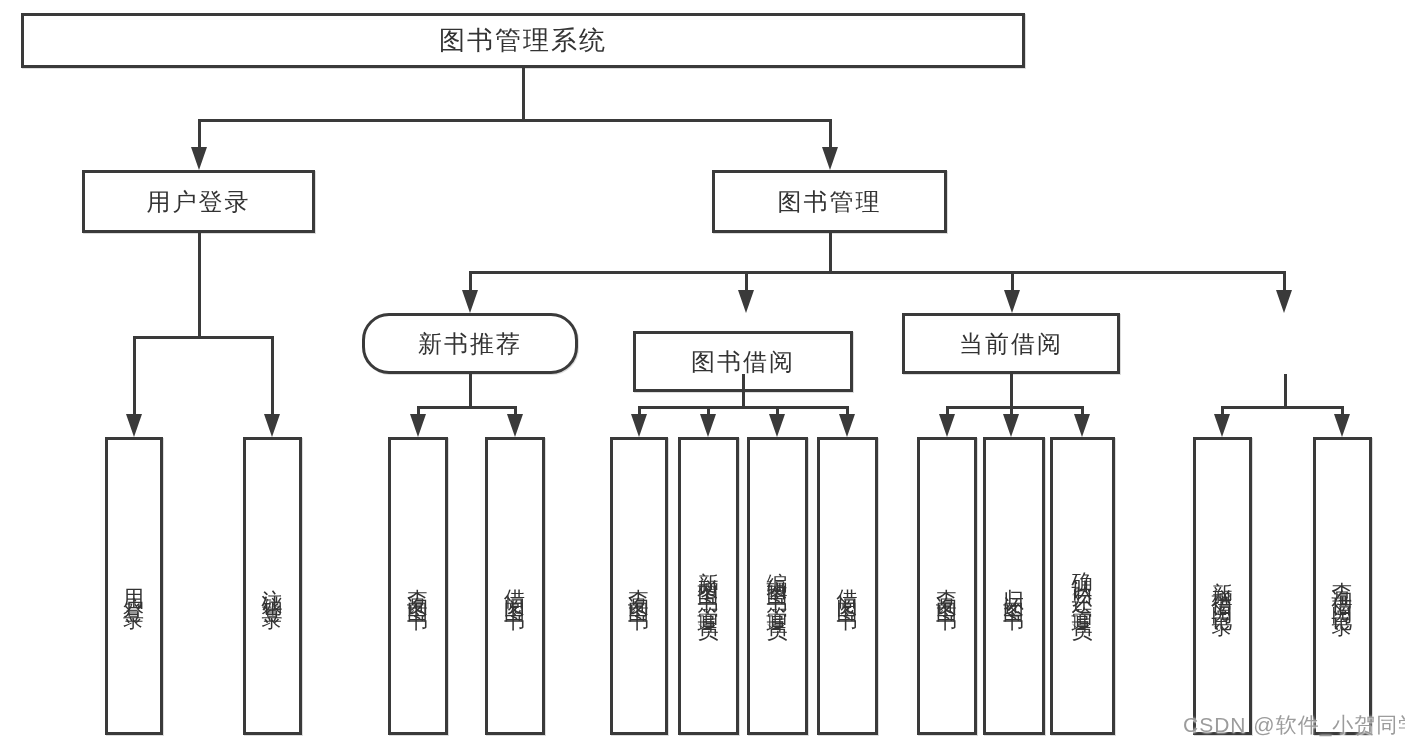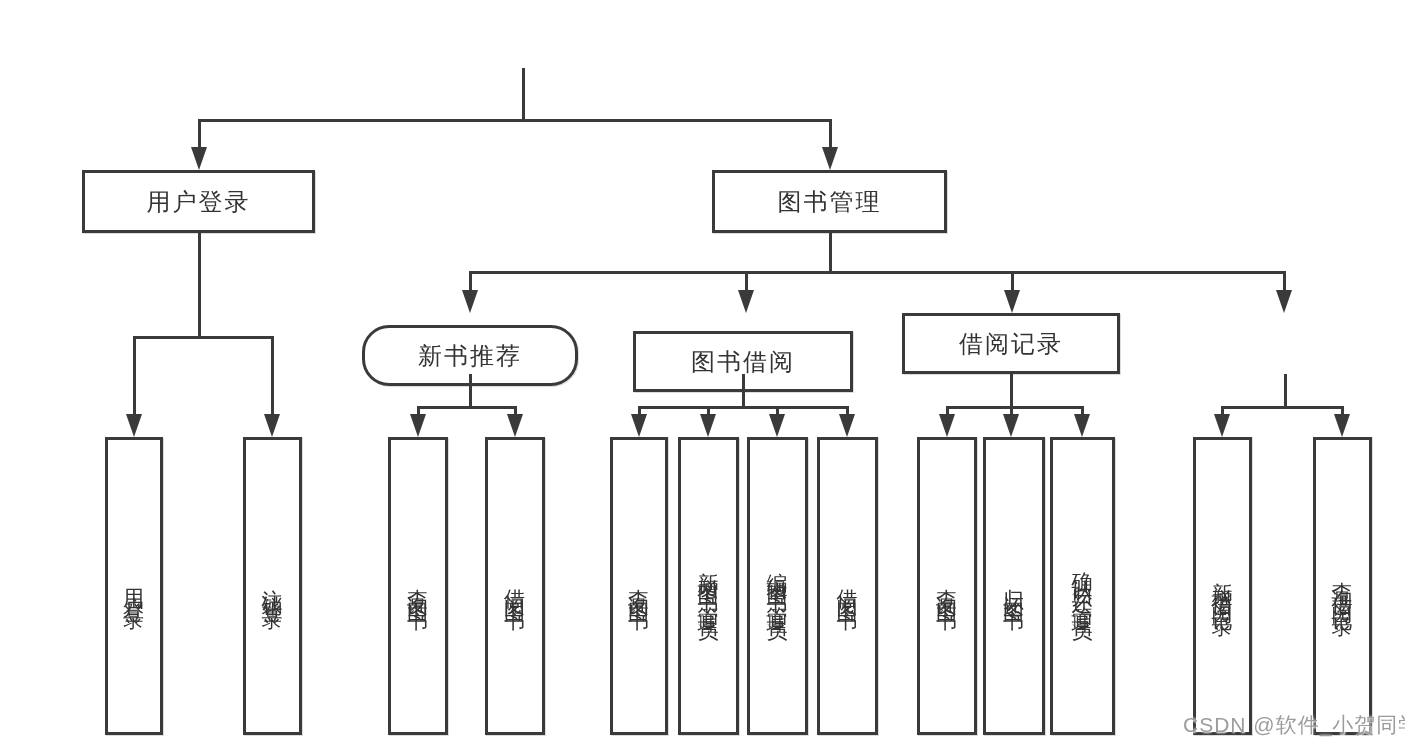--- a/index.html
+++ b/index.html
@@ -52,20 +52,21 @@
     text-shadow: 0 0 3px #ffffff, 1px 1px 2px #ffffff;
     z-index: 10;
     white-space: nowrap;
   }
 </style>
 </head>
 <body>
 
 <div id="stage">
 
+  <div class="box root" style="left:21px; top:13px; width:1004px; height:55px;">图书管理系统</div>
 
   <div class="vline" style="left:521.5px; top:68px; height:51px;"></div>
   <div class="hline" style="left:197.5px; top:119px; width:634px;"></div>
   <div class="vline" style="left:197.5px; top:119px; height:30px;"></div>
   <div class="arrowhead" style="left:191px; top:147px;"></div>
   <div class="vline" style="left:828.5px; top:119px; height:30px;"></div>
   <div class="arrowhead" style="left:822px; top:147px;"></div>
 
   <div class="box" style="left:82px; top:170px; width:233px; height:63px;">用户登录</div>
   <div class="box" style="left:712px; top:170px; width:235px; height:63px;font-family:Liberation Serif, serif;">图书管理</div>
@@ -81,23 +82,23 @@
   <div class="hline" style="left:468.5px; top:271px; width:817px;"></div>
   <div class="vline" style="left:468.5px; top:271px; height:21px;"></div>
   <div class="arrowhead" style="left:462px; top:290px;"></div>
   <div class="vline" style="left:744.5px; top:271px; height:21px;"></div>
   <div class="arrowhead" style="left:738px; top:290px;"></div>
   <div class="vline" style="left:1010.5px; top:271px; height:21px;"></div>
   <div class="arrowhead" style="left:1004px; top:290px;"></div>
   <div class="vline" style="left:1282.5px; top:271px; height:21px;"></div>
   <div class="arrowhead" style="left:1276px; top:290px;"></div>
 
-  <div class="box" style="left:362px; top:325px; width:216px; height:61px;border-radius:27px;">新书推荐</div>
+  <div class="box" style="left:362px; top:313px; width:216px; height:61px;border-radius:27px;">新书推荐</div>
   <div class="box" style="left:633px; top:331px; width:220px; height:61px;">图书借阅</div>
-  <div class="box" style="left:902px; top:313px; width:218px; height:61px;">借阅记录</div>
+  <div class="box" style="left:902px; top:313px; width:218px; height:61px;">当前借阅</div>
 
   <div class="vline" style="left:468.5px; top:374px; height:32px;"></div>
   <div class="hline" style="left:416.5px; top:406px; width:100px;"></div>
   <div class="vline" style="left:416.5px; top:406px; height:12px;"></div>
   <div class="arrowhead" style="left:410px; top:414px;"></div>
   <div class="vline" style="left:513.5px; top:406px; height:12px;"></div>
   <div class="arrowhead" style="left:507px; top:414px;"></div>
 
   <div class="vline" style="left:741.5px; top:374px; height:32px;"></div>
   <div class="hline" style="left:637.5px; top:406px; width:211px;"></div>

